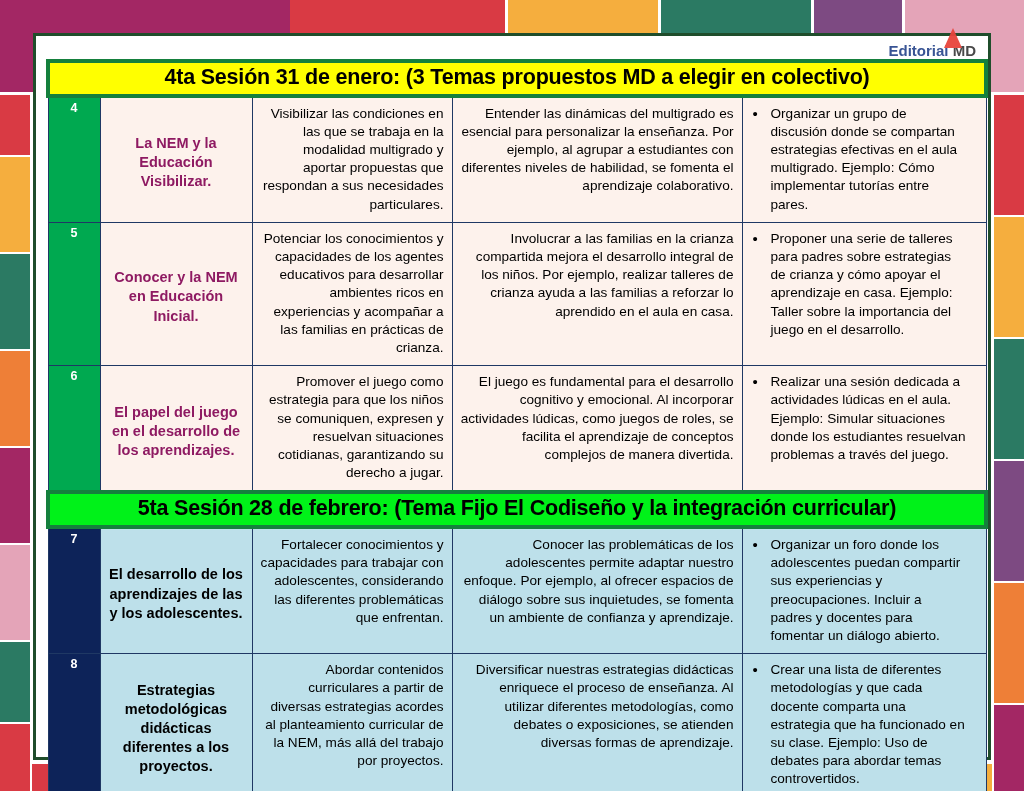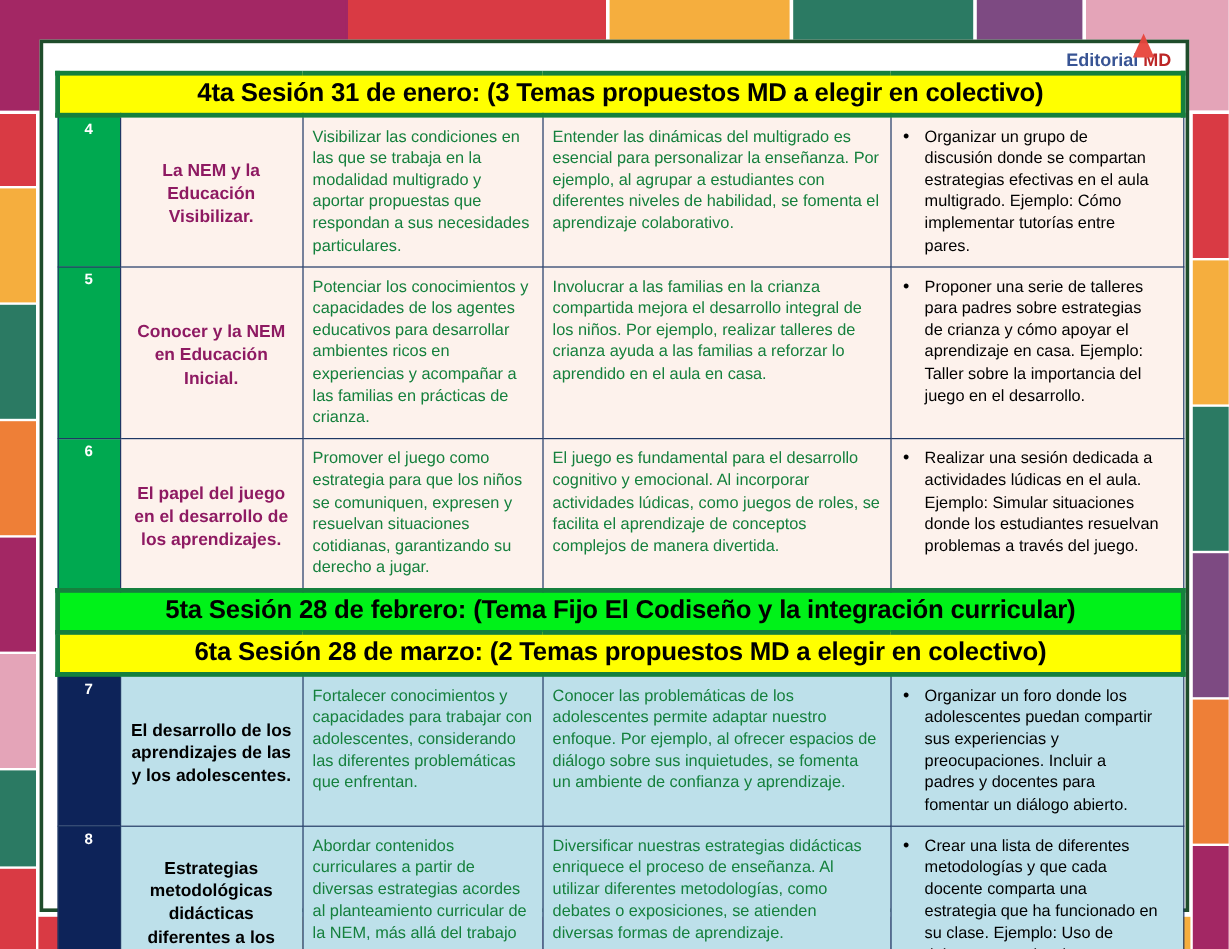--- a/index.html
+++ b/index.html
@@ -36,21 +36,21 @@
   
   .watermark {
     position: absolute;
     font-family: "Liberation Sans", sans-serif;
     font-weight: bold;
     color: #2e4b8f;
     white-space: nowrap;
     pointer-events: none;
     user-select: none;
   }
-  .watermark .md { color: #b91c1c; }
+  .watermark .md { color: #404040; }
   .wm-top { right: 12px; top: 6px; font-size: 15px; opacity: .95; }
   .wm-bottom { left: 50%; transform: translateX(-50%); bottom: 6px; font-size: 15px; opacity: .35; }
   .wm-arrow {
     position: absolute;
     width: 0; height: 0;
     border-left: 9px solid transparent;
     border-right: 9px solid transparent;
     border-bottom: 20px solid #e8453c;
   }
   .wm-arrow.top { right: 14px; top: -14px; }
@@ -99,25 +99,25 @@
     font-weight: bold;
     font-size: 14.5px;
     line-height: 1.32;
     padding: 14px 6px 8px 6px;
     vertical-align: middle;
   }
   .sec-a .topic { background: #fdf2ec; color: #8e1a62; }
   .sec-b .topic { background: #bde0ea; color: #000000; }
 
   .body-cell {
-    text-align: left;
+    text-align: right;
     font-size: 13.6px;
     line-height: 1.34;
     padding: 7px 8px 8px 8px;
-    color: #15803d;
+    color: #000000;
     vertical-align: top;
   }
   .sec-a .body-cell { background: #fdf2ec; }
   .sec-b .body-cell { background: #bde0ea; }
 
   .bullet-cell {
     font-size: 13.6px;
     line-height: 1.34;
     padding: 7px 20px 8px 6px;
     color: #000000;
@@ -253,23 +253,20 @@
             <ul>
               <li>Realizar una sesión dedicada a actividades lúdicas en el aula. Ejemplo: Simular situaciones donde los estudiantes resuelvan problemas a través del juego.</li>
             </ul>
           </td>
         </tr>
 
         <tr>
           <td class="band green" colspan="5">5ta Sesión 28 de febrero: (Tema Fijo El Codiseño y la integración curricular)</td>
         </tr>
 
-        <tr>
-          <td class="band yellow" colspan="5">6ta Sesión 28 de marzo: (2 Temas propuestos MD a elegir en colectivo)</td>
-        </tr>
 
         <tr class="sec-b">
           <td class="num">7</td>
           <td class="topic">El desarrollo de los aprendizajes de las y los adolescentes.</td>
           <td class="body-cell">Fortalecer conocimientos y capacidades para trabajar con adolescentes, considerando las diferentes problemáticas que enfrentan.</td>
           <td class="body-cell">Conocer las problemáticas de los adolescentes permite adaptar nuestro enfoque. Por ejemplo, al ofrecer espacios de diálogo sobre sus inquietudes, se fomenta un ambiente de confianza y aprendizaje.</td>
           <td class="bullet-cell">
             <ul>
               <li>Organizar un foro donde los adolescentes puedan compartir sus experiencias y preocupaciones. Incluir a padres y docentes para fomentar un diálogo abierto.</li>
             </ul>

